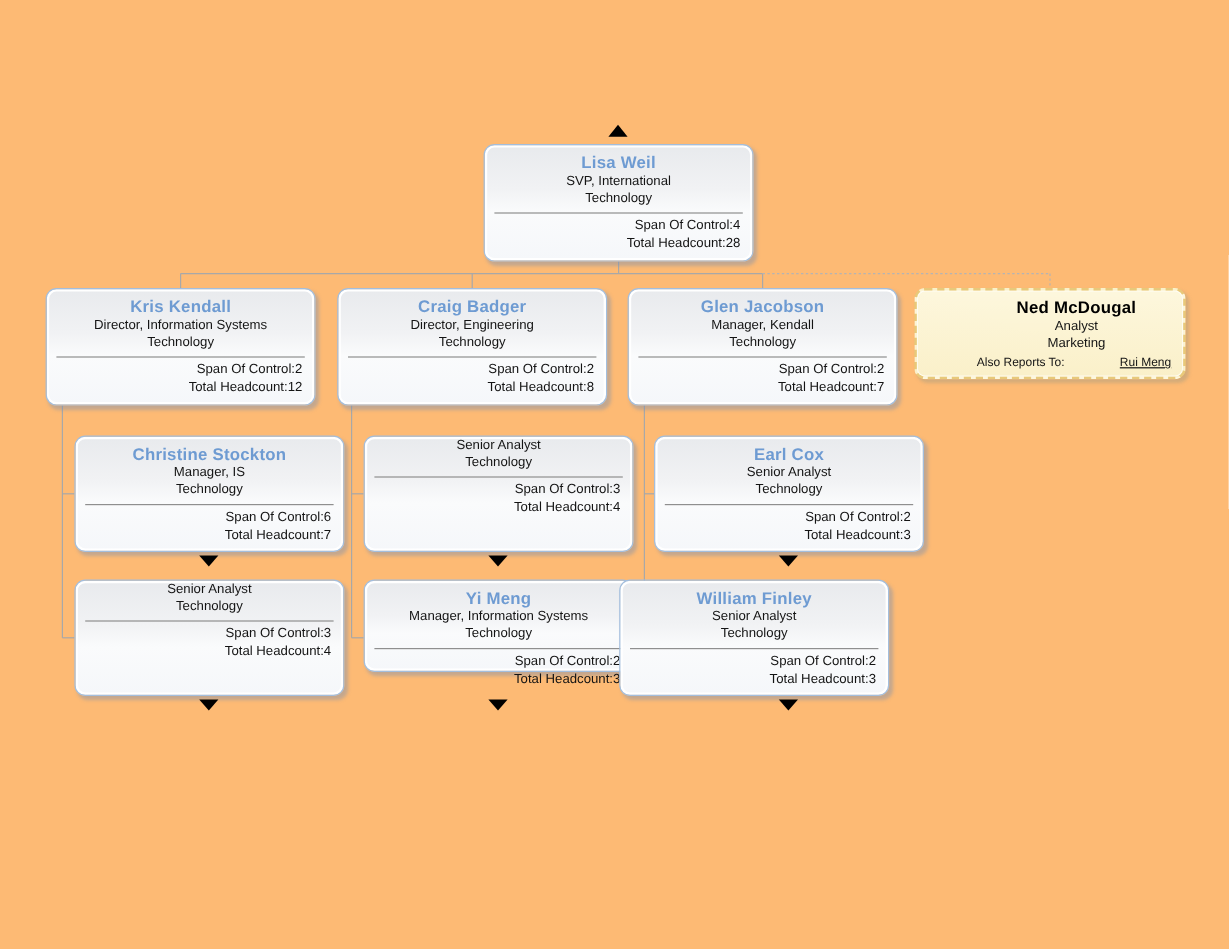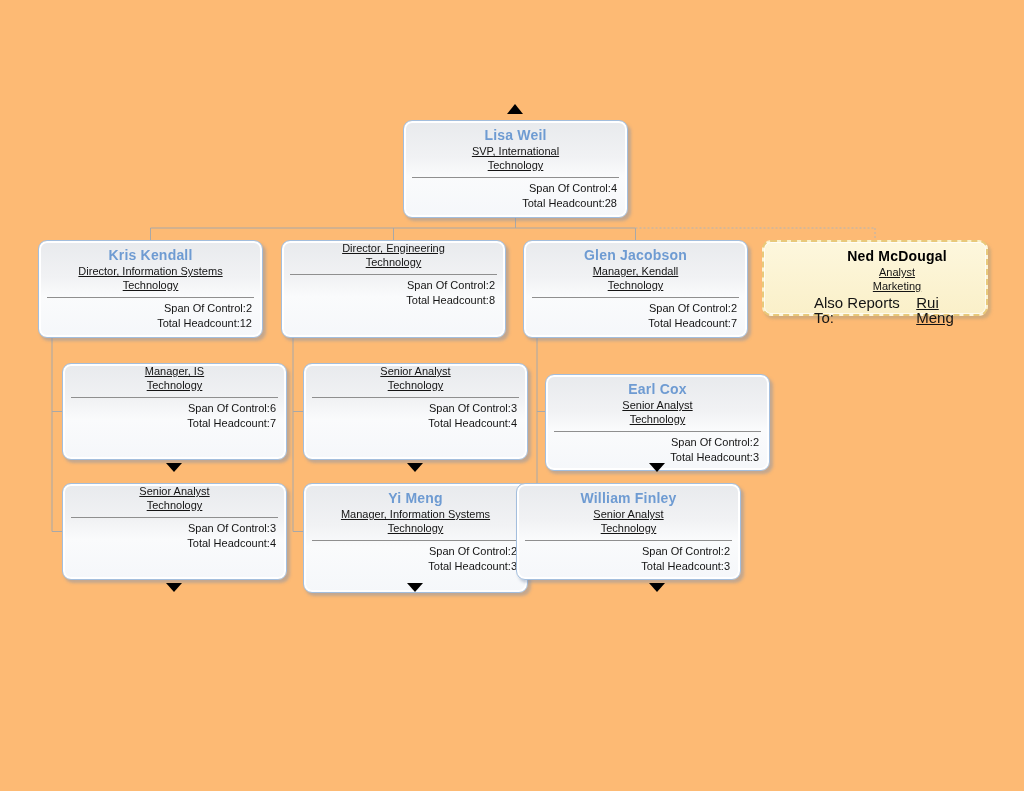--- a/index.html
+++ b/index.html
@@ -45,40 +45,39 @@
     color: #6e9bd2;
     line-height: 17px;
     letter-spacing: 0.2px;
   }
   .card.alt .card-name { color: #000000; }
   .card-title, .card-dept {
     text-align: center;
     font-size: 11px;
     color: #141414;
     line-height: 14px;
-    text-decoration: underline;
   }
   .divider {
     border-top: 1px solid #8f8f8f;
     margin: 5px 8px 3px 8px;
   }
   .stat-row {
     display: flex;
     justify-content: flex-end;
     padding: 0 10px 0 8px;
     font-size: 11px;
     color: #141414;
     line-height: 14.5px;
   }
   .also-row {
     display: flex;
     justify-content: space-between;
     align-items: baseline;
     padding: 2px 10px 0 6px;
-    font-size: 15px;
+    font-size: 10px;
     color: #141414;
     line-height: 15px;
   }
   .also-link {
     color: #141414;
     text-decoration: underline;
     cursor: pointer;
   }
   .tri-up {
     position: absolute;
@@ -153,20 +152,21 @@
       <span>Span Of Control:</span>
       <span>2</span>
     </div>
     <div class="stat-row">
       <span>Total Headcount:</span>
       <span>12</span>
     </div>
   </div>
 
   <div class="card" style="left:281px;top:240px;">
+    <div class="card-name">Craig Badger</div>
     <div class="card-title">Director, Engineering</div>
     <div class="card-dept">Technology</div>
     <div class="divider"></div>
     <div class="stat-row">
       <span>Span Of Control:</span>
       <span>2</span>
     </div>
     <div class="stat-row">
       <span>Total Headcount:</span>
       <span>8</span>
@@ -192,20 +192,21 @@
     <div class="card-name">Ned McDougal</div>
     <div class="card-title">Analyst</div>
     <div class="card-dept">Marketing</div>
     <div class="also-row">
       <span>Also Reports To:</span>
       <span class="also-link">Rui Meng</span>
     </div>
   </div>
 
   <div class="card" style="left:62px;top:363px;height:97px;">
+    <div class="card-name">Christine Stockton</div>
     <div class="card-title">Manager, IS</div>
     <div class="card-dept">Technology</div>
     <div class="divider"></div>
     <div class="stat-row">
       <span>Span Of Control:</span>
       <span>6</span>
     </div>
     <div class="stat-row">
       <span>Total Headcount:</span>
       <span>7</span>
@@ -219,21 +220,21 @@
     <div class="stat-row">
       <span>Span Of Control:</span>
       <span>3</span>
     </div>
     <div class="stat-row">
       <span>Total Headcount:</span>
       <span>4</span>
     </div>
   </div>
 
-  <div class="card" style="left:545px;top:363px;height:97px;margin-top:11px;">
+  <div class="card" style="left:545px;top:363px;height:97px;">
     <div class="card-name">Earl Cox</div>
     <div class="card-title">Senior Analyst</div>
     <div class="card-dept">Technology</div>
     <div class="divider"></div>
     <div class="stat-row">
       <span>Span Of Control:</span>
       <span>2</span>
     </div>
     <div class="stat-row">
       <span>Total Headcount:</span>
@@ -248,21 +249,21 @@
     <div class="stat-row">
       <span>Span Of Control:</span>
       <span>3</span>
     </div>
     <div class="stat-row">
       <span>Total Headcount:</span>
       <span>4</span>
     </div>
   </div>
 
-  <div class="card" style="left:303px;top:483px;height:110px;">
+  <div class="card" style="left:303px;top:483px;height:77px;">
     <div class="card-name">Yi Meng</div>
     <div class="card-title">Manager, Information Systems</div>
     <div class="card-dept">Technology</div>
     <div class="divider"></div>
     <div class="stat-row">
       <span>Span Of Control:</span>
       <span>2</span>
     </div>
     <div class="stat-row">
       <span>Total Headcount:</span>

